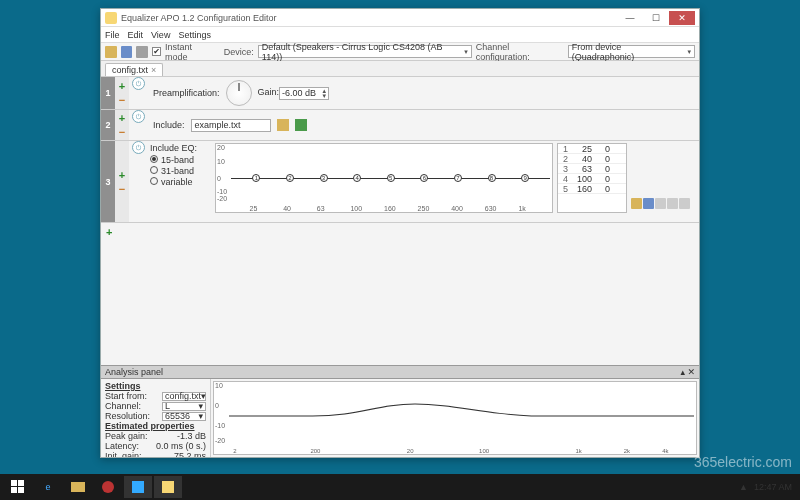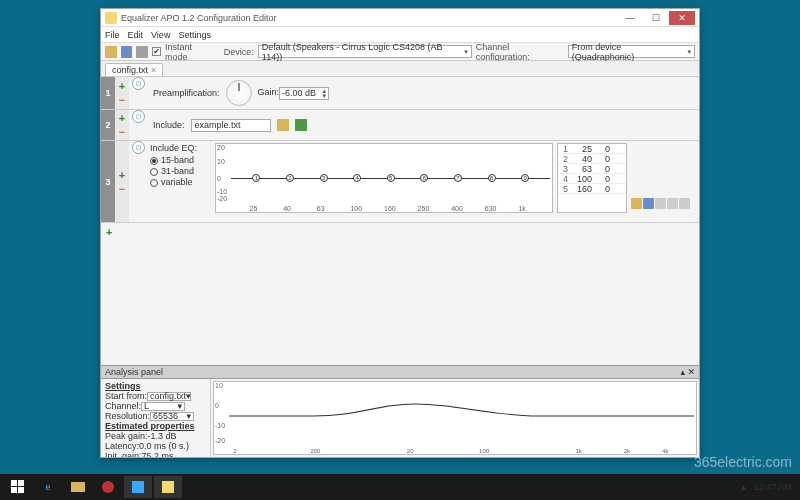--- a/index.html
+++ b/index.html
@@ -36,42 +36,42 @@
 .knob:after{content:"";position:absolute;width:2px;height:8px;background:#888;top:2px;left:50%;transform:translateX(-50%)}
 .spin{display:flex;font-size:8px}
 .spinval{border:1px solid #aaa;background:#fff;padding:0 2px;display:flex;align-items:center;height:13px;width:50px;justify-content:space-between}
 .arr{font-size:7px;color:#555;cursor:pointer;line-height:5px}
 .inputbox{border:1px solid #aaa;background:#fff;height:13px;padding:0 3px;font-size:8px;display:flex;align-items:center;width:80px}
 .folder-ic{width:12px;height:12px;background:#d8b45a;cursor:pointer}
 .up-ic{width:12px;height:12px;background:#4a9a4a;cursor:pointer}
 .row3{min-height:82px}
 .eqlabel{width:65px;font-size:8px;padding:2px}
 .radios{font-size:8px;display:flex;flex-direction:column;gap:1px;margin-top:2px}
-.radio{display:flex;align-items:flex-end;gap:3px}
+.radio{display:flex;align-items:flex-start;gap:3px}
 .rcircle{width:8px;height:8px;border:1px solid #555;border-radius:50%;display:flex;align-items:center;justify-content:center}
 .rcircle.on:after{content:"";width:4px;height:4px;background:#333;border-radius:50%}
 .eqgraph{flex:1;background:#fff;border:1px solid #bbb;height:70px;position:relative;margin:2px}
 .eqgraph .ylab{position:absolute;left:1px;font-size:7px;color:#666}
 .eqgraph .xlab{position:absolute;bottom:0;font-size:7px;color:#666}
 .eqline{position:absolute;top:50%;left:15px;right:2px;height:1px;background:#333}
 .eqpt{position:absolute;top:50%;width:8px;height:8px;border:1px solid #333;border-radius:50%;background:#fff;transform:translate(-50%,-50%);font-size:6px;display:flex;align-items:center;justify-content:center}
 .eqtable{width:70px;background:#fff;border:1px solid #bbb;height:70px;margin:2px;font-size:7px;overflow:hidden}
 .eqtable .trow{display:flex;border-bottom:1px solid #eee;height:10px;align-items:center}
 .eqtable .trow span{padding:0 2px}
 .eqtable .c1{width:12px;text-align:right;color:#666}
 .eqtable .c2{width:24px;text-align:right}
 .eqtable .c3{width:18px;text-align:right}
 .eqtools{width:70px;display:flex;flex-wrap:wrap;gap:1px;align-items:flex-end;padding:2px;height:70px;align-content:flex-end}
 .eqtools .tbicon{width:11px;height:11px}
 .addrow{padding:3px 5px}
 .filler{flex:1}
 .analysis-hdr{height:14px;background:#d0d0d0;border-top:1px solid #999;border-bottom:1px solid #999;display:flex;align-items:center;padding:0 4px;font-size:8px;justify-content:space-between}
 .analysis-body{height:78px;display:flex;background:#f4f4f4}
 .settings{width:110px;padding:2px 4px;font-size:7px;border-right:1px solid #ccc}
-.settings .srow{display:flex;align-items:center;height:10px}
+.settings .srow{display:flex;justify-content:space-between;align-items:center;height:10px}
 .settings .shead{font-weight:bold;text-decoration:underline;height:10px}
 .settings .tinysel{border:1px solid #aaa;background:#fff;padding:0 2px;width:44px;height:9px;font-size:7px;display:flex;align-items:center;justify-content:space-between}
 .anagraph{flex:1;background:#fff;border:1px solid #bbb;margin:2px;position:relative}
 .anagraph .ylab{position:absolute;left:1px;font-size:7px;color:#666}
 .anagraph .xlab{position:absolute;bottom:0;font-size:6px;color:#666}
 .anagraph svg{position:absolute;left:15px;right:2px;top:2px;bottom:10px;width:calc(100% - 17px);height:calc(100% - 12px)}
 .taskbar{position:absolute;bottom:0;left:0;right:0;height:26px;background:#1a1a1a;display:flex;align-items:center;padding:0 4px;gap:2px}
 .tbitem{width:28px;height:22px;display:flex;align-items:center;justify-content:center;cursor:pointer}
 .tbitem.active{background:#333}
 .start-ic{width:14px;height:14px;display:grid;grid-template-columns:6px 6px;grid-template-rows:6px 6px;gap:1px}

